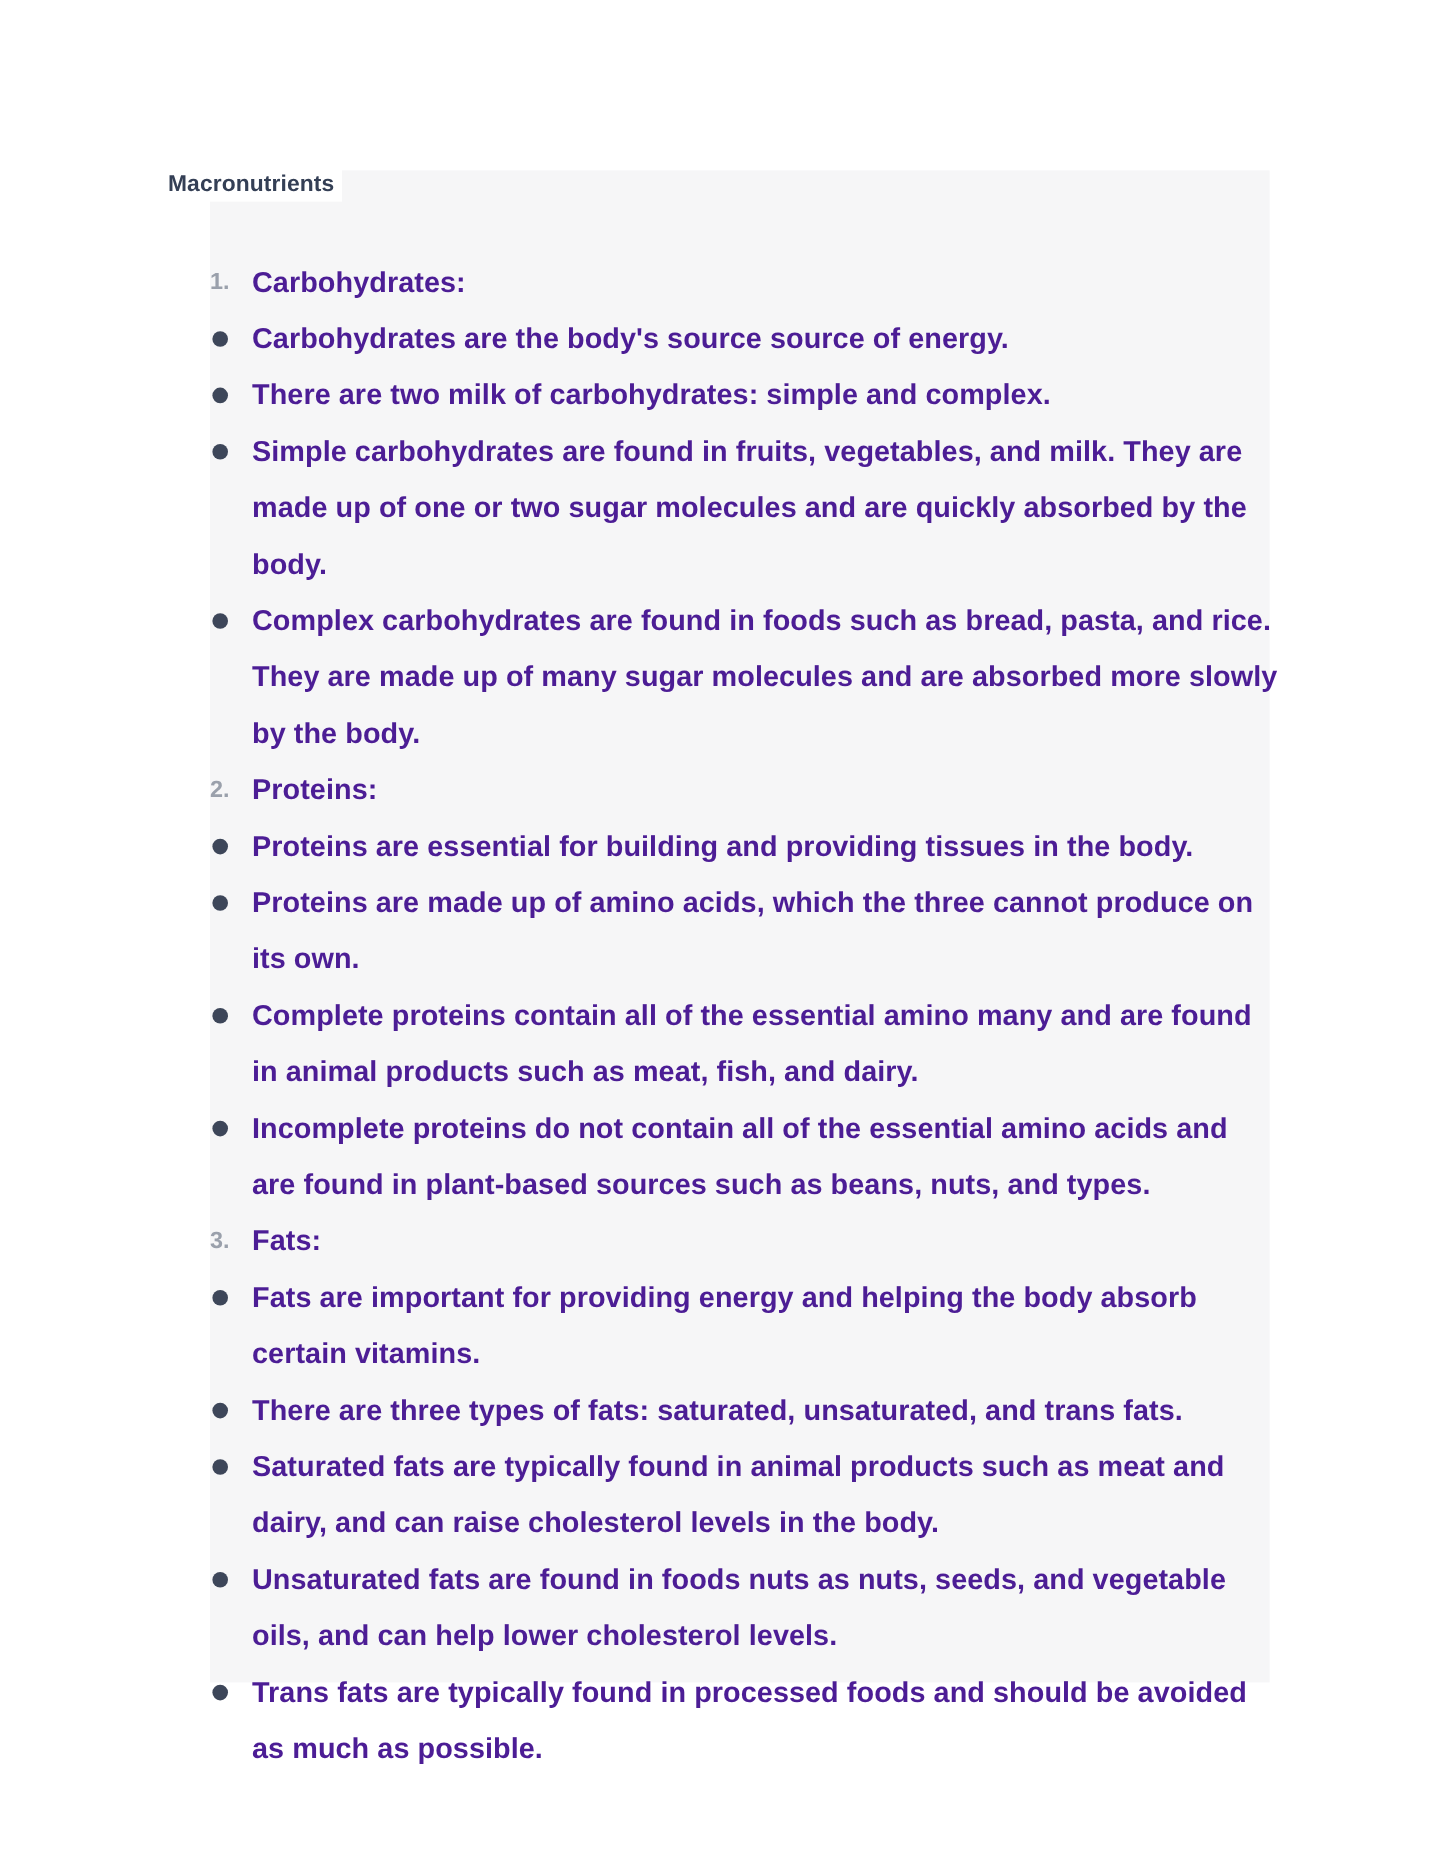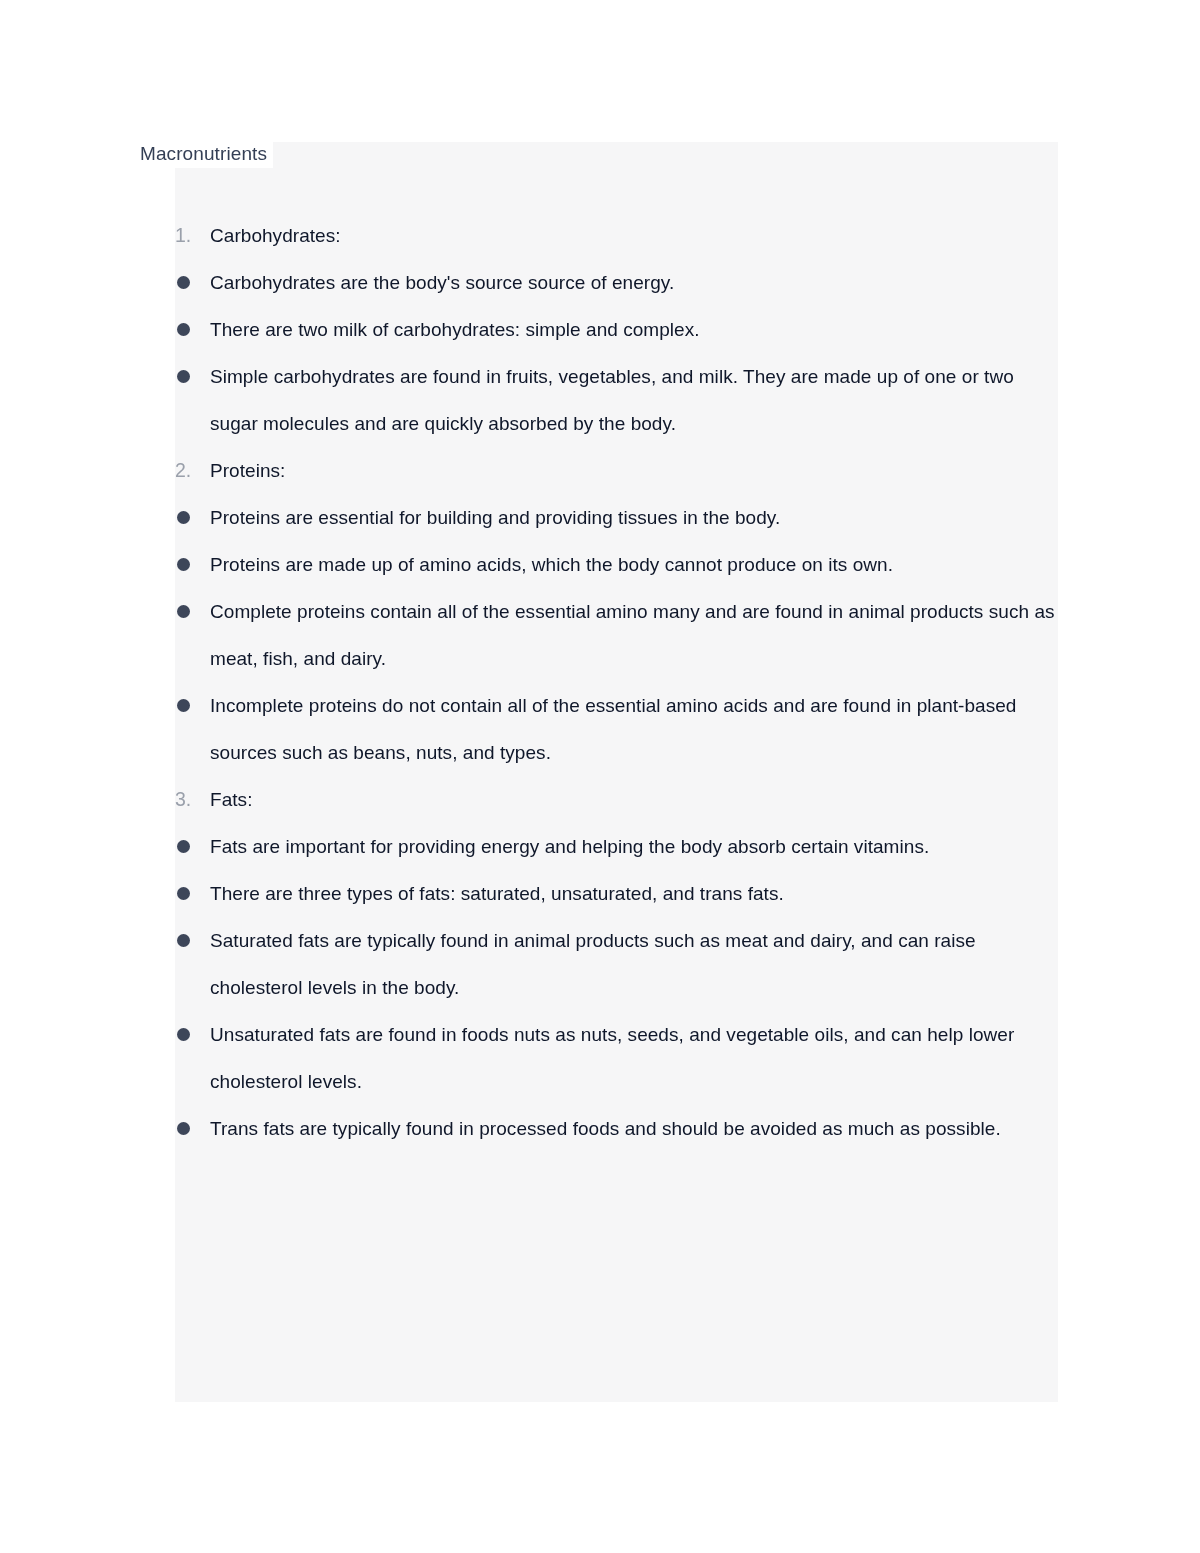--- a/index.html
+++ b/index.html
@@ -16,20 +16,21 @@
   }
 
   
   .page {
     position: absolute;
     left: 0;
     top: 0;
     width: 1200px;
     height: 1382px;
     background: #ffffff;
+    font-weight: bold;
   }
 
   
   .doc-title {
     position: absolute;
     left: 140px;
     top: 140px;
     font-size: 19px;
     line-height: 28px;
     color: #343f55;
@@ -62,23 +63,23 @@
 
   .item {
     position: relative;
     min-height: 47px;
     padding-left: 35px;
     margin: 0;
   }
 
   .item .text {
     display: block;
-    font-size: 19px;
+    font-size: 24px;
     line-height: 47px;
-    color: #0f172a;
+    color: #4c1d95;
     letter-spacing: 0.05px;
     white-space: normal;
   }
 
   
   .item.numbered > .marker-num {
     position: absolute;
     left: 0px;
     top: 0px;
     width: 26px;
@@ -121,31 +122,35 @@
         <span class="text">Carbohydrates are the body's source source of energy.</span>
       </div>
       <div class="item bulleted">
         <span class="marker-dot"></span>
         <span class="text">There are two milk of carbohydrates: simple and complex.</span>
       </div>
       <div class="item bulleted">
         <span class="marker-dot"></span>
         <span class="text">Simple carbohydrates are found in fruits, vegetables, and milk. They are made up of one or two sugar molecules and are quickly absorbed by the body.</span>
       </div>
+      <div class="item bulleted">
+        <span class="marker-dot"></span>
+        <span class="text">Complex carbohydrates are found in foods such as bread, pasta, and rice. They are made up of many sugar molecules and are absorbed more slowly by the body.</span>
+      </div>
       <div class="item numbered">
         <span class="marker-num">2.</span>
         <span class="text">Proteins:</span>
       </div>
       <div class="item bulleted">
         <span class="marker-dot"></span>
         <span class="text">Proteins are essential for building and providing tissues in the body.</span>
       </div>
       <div class="item bulleted">
         <span class="marker-dot"></span>
-        <span class="text">Proteins are made up of amino acids, which the body cannot produce on its own.</span>
+        <span class="text">Proteins are made up of amino acids, which the three cannot produce on its own.</span>
       </div>
       <div class="item bulleted">
         <span class="marker-dot"></span>
         <span class="text">Complete proteins contain all of the essential amino many and are found in animal products such as meat, fish, and dairy.</span>
       </div>
       <div class="item bulleted">
         <span class="marker-dot"></span>
         <span class="text">Incomplete proteins do not contain all of the essential amino acids and are found in plant-based sources such as beans, nuts, and types.</span>
       </div>
       <div class="item numbered">

